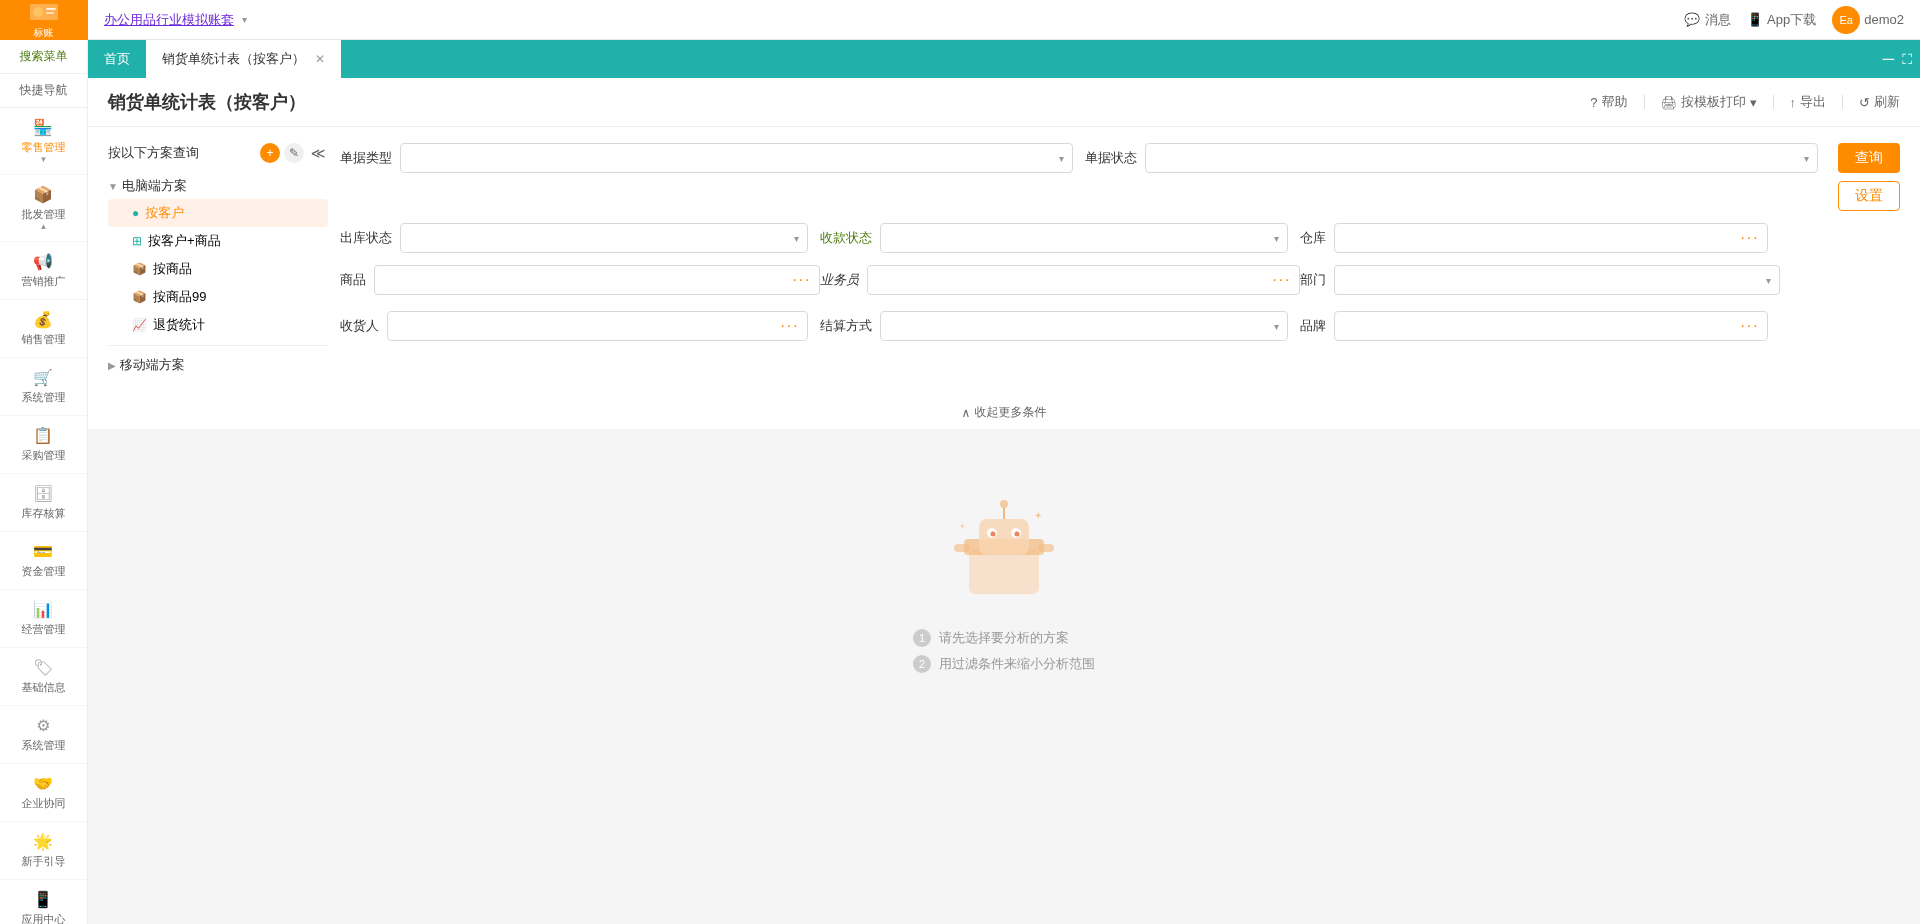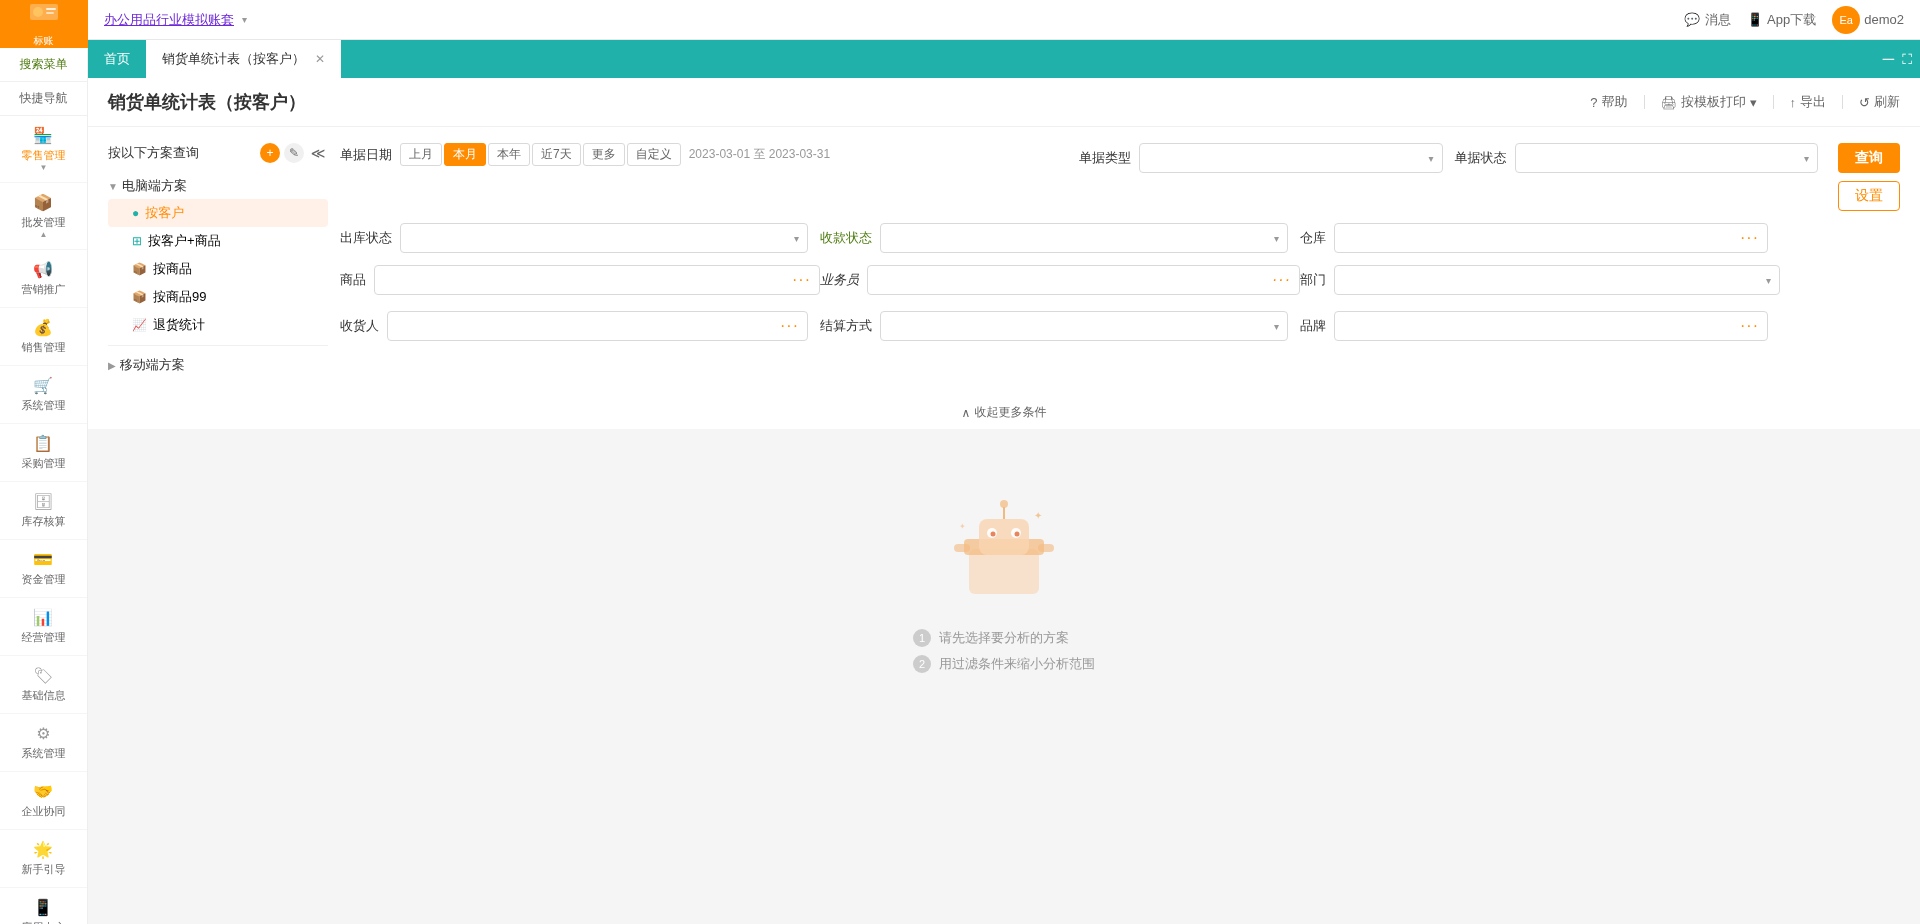--- a/index.html
+++ b/index.html
@@ -2,21 +2,21 @@
 <html><head>
   <meta charset="utf-8">
   <style>
     * { box-sizing: border-box; margin: 0; padding: 0; }
     body { font-family: 'Microsoft YaHei', Arial, sans-serif; font-size: 13px; background: #f5f5f5; display: flex; height: 924px; overflow: hidden; }
 
     
     .sidebar { width: 88px; background: #fff; border-right: 1px solid #eee; display: flex; flex-direction: column; align-items: center; height: 100%; }
     .sidebar-logo { width: 88px; height: 56px; background: #ff8c00; display: flex; flex-direction: column; align-items: center; justify-content: center; color: #fff; font-size: 11px; }
     .sidebar-logo .logo-icon { width: 32px; height: 24px; }
-    .sidebar-logo .logo-text { font-size: 10px; color: #fff; margin-top: 10px; }
+    .sidebar-logo .logo-text { font-size: 10px; color: #fff; margin-top: 2px; }
     .sidebar-search { width: 100%; padding: 8px 0; border-bottom: 1px solid #f0f0f0; display: flex; flex-direction: column; align-items: center; }
     .sidebar-search .label { font-size: 12px; color: #4d7c0f; cursor: pointer; }
     .sidebar-nav { width: 100%; padding: 4px 0; border-bottom: 1px solid #f0f0f0; display: flex; flex-direction: column; align-items: center; }
     .sidebar-nav .label { font-size: 12px; color: #666; padding: 4px 0; cursor: pointer; }
     .sidebar-menu-item { width: 100%; display: flex; flex-direction: column; align-items: center; padding: 10px 4px; cursor: pointer; border-bottom: 1px solid #f5f5f5; }
     .sidebar-menu-item .menu-icon { font-size: 16px; color: #999; }
     .sidebar-menu-item .menu-label { font-size: 11px; color: #666; margin-top: 3px; text-align: center; }
     .sidebar-menu-item.active .menu-label, .sidebar-menu-item.active .menu-icon { color: #ff8c00; }
     .sidebar-menu-item .arrow { font-size: 8px; color: #999; }
 
@@ -72,21 +72,21 @@
 
     
     .filter-panel { flex: 1; }
     .date-btn { padding: 2px 8px; border: 1px solid #d9d9d9; border-radius: 3px; font-size: 12px; color: #666; cursor: pointer; background: #fff; }
     .date-btn.active { background: #ff8c00; color: #fff; border-color: #ff8c00; }
     .filter-select { flex: 1; height: 30px; border: 1px solid #d9d9d9; border-radius: 4px; padding: 0 8px; display: flex; align-items: center; justify-content: space-between; cursor: pointer; background: #fff; }
     .filter-select .placeholder { color: #ccc; font-size: 12px; }
     .filter-select .arrow { color: #999; font-size: 10px; }
 
     
-    .query-btn { background: #ff8c00; color: #fff; border: none; border-radius: 4px; padding: 6px 16px; font-size: 14px; cursor: pointer; white-space: nowrap; font-weight: bold; }
+    .query-btn { background: #ff8c00; color: #fff; border: none; border-radius: 4px; padding: 6px 16px; font-size: 14px; cursor: pointer; white-space: nowrap; }
     .settings-btn { background: #fff; color: #ff8c00; border: 1px solid #ff8c00; border-radius: 4px; padding: 5px 16px; font-size: 14px; cursor: pointer; white-space: nowrap; }
 
     
     .collapse-more { display: flex; align-items: center; justify-content: center; padding: 8px; cursor: pointer; color: #666; font-size: 12px; background: #fff; }
 
     
     .empty-state { display: flex; flex-direction: column; align-items: center; justify-content: center; padding: 60px 20px; }
     .empty-icon { width: 120px; height: 120px; margin-bottom: 20px; }
     .empty-tips { display: flex; flex-direction: column; gap: 8px; }
     .empty-tip { display: flex; align-items: center; gap: 8px; font-size: 13px; color: #999; }
@@ -293,32 +293,20 @@
             <span class="arrow">▶</span>
             <span class="label">移动端方案</span>
           </div>
         </div>
       </div>
 
       <div class="filter-panel">
 
         <div style="display:flex;align-items:flex-start;gap:12px;margin-bottom:12px;">
 
-          <div style="display:flex;align-items:center;gap:8px;flex:2;">
-            <span style="font-size:13px;color:#333;white-space:nowrap;">单据日期</span>
-            <div style="display:flex;align-items:center;gap:2px;">
-              <button class="date-btn">上月</button>
-              <button class="date-btn active">本月</button>
-              <button class="date-btn">本年</button>
-              <button class="date-btn">近7天</button>
-              <button class="date-btn">更多</button>
-              <button class="date-btn">自定义</button>
-            </div>
-            <span style="font-size:12px;color:#999;">2023-03-01 至 2023-03-31</span>
-          </div>
 
           <div style="display:flex;align-items:center;gap:8px;flex:1;">
             <span style="font-size:13px;color:#333;white-space:nowrap;">单据类型</span>
             <div class="filter-select" style="flex:1;">
               <span class="placeholder"></span>
               <span class="arrow">▾</span>
             </div>
           </div>
 
           <div style="display:flex;align-items:center;gap:8px;flex:1;">

